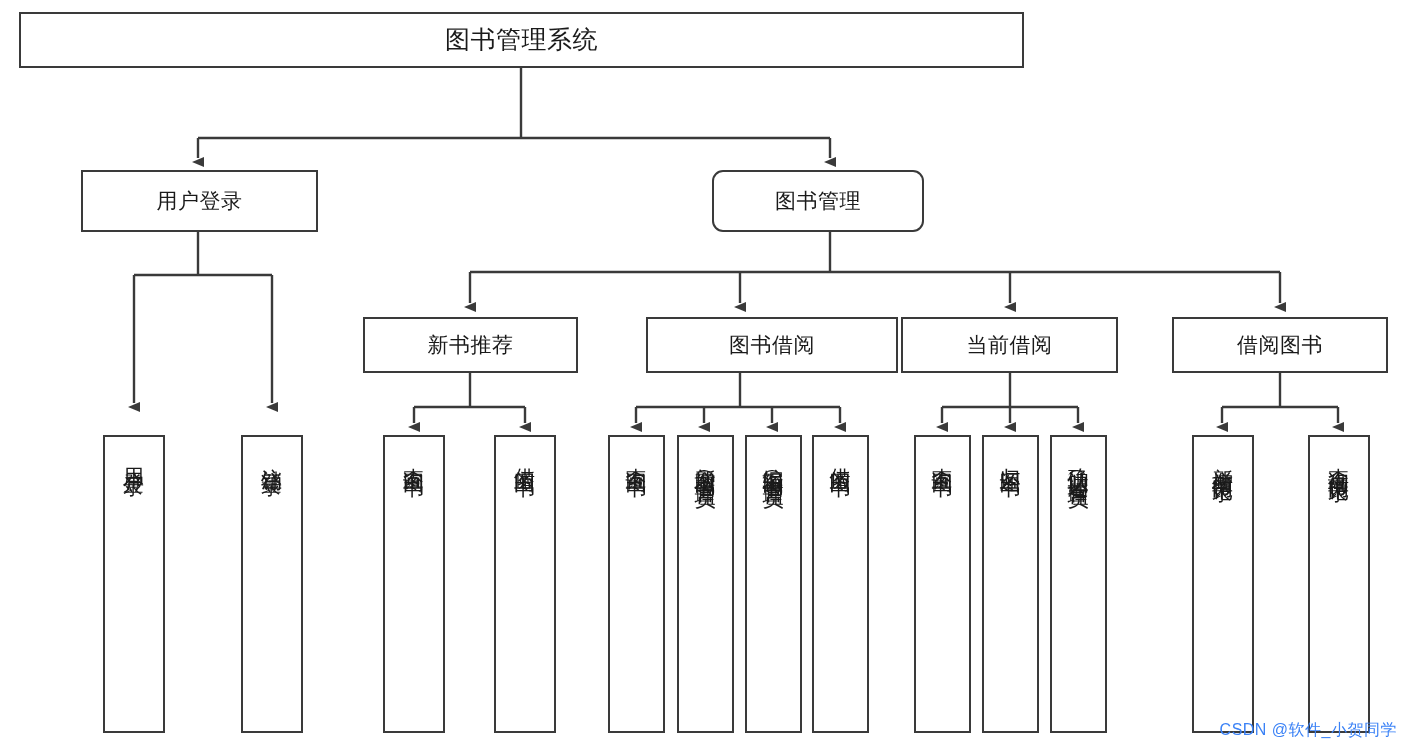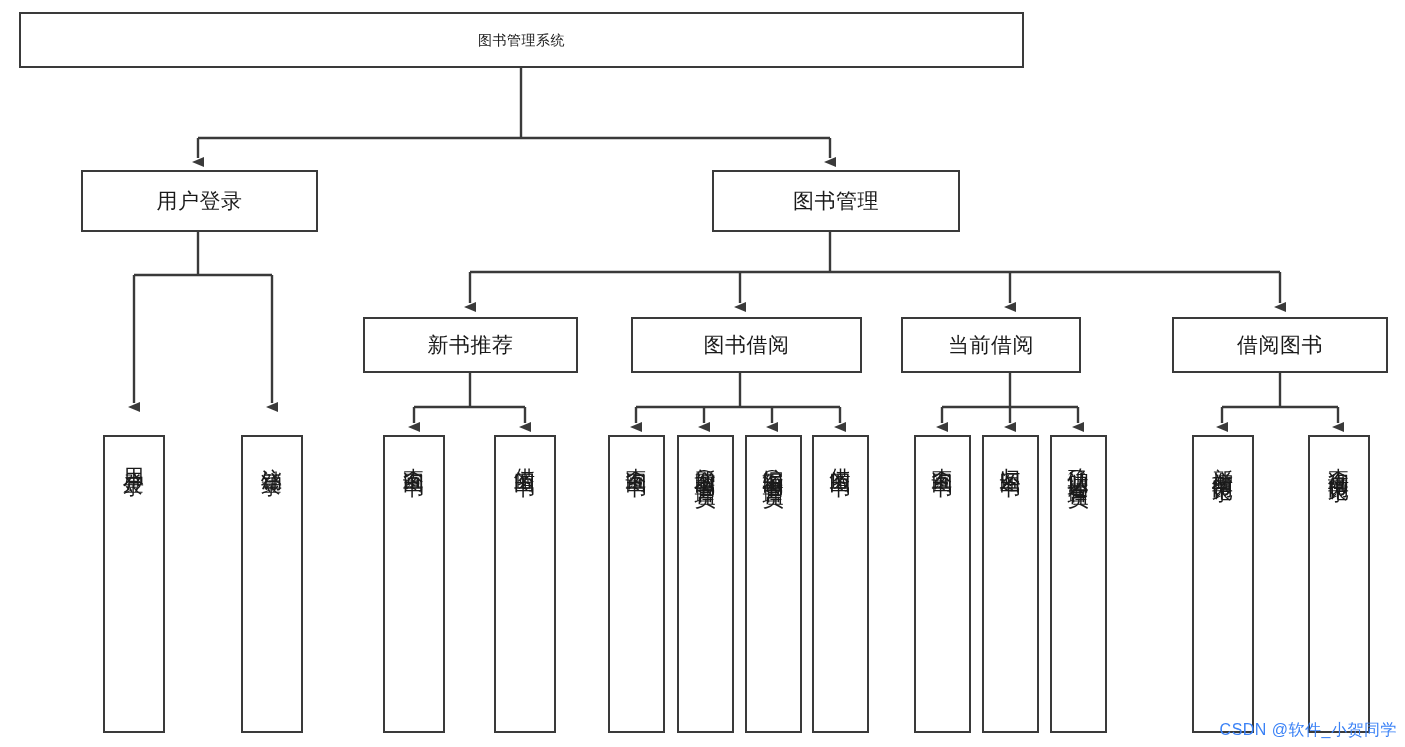--- a/index.html
+++ b/index.html
@@ -39,21 +39,21 @@
     display: block;
     text-align: center;
     line-height: 1.18;
     white-space: pre;
   }
   .node.horiz .label {
     font-size: 21px;
     letter-spacing: 0.5px;
   }
   .node.root .label {
-    font-size: 14px;
+    font-size: 25px;
   }
   .node.vert {
     align-items: flex-start;
     padding-top: 14px;
   }
   .node.vert .label {
     writing-mode: vertical-rl;
     text-orientation: upright;
     font-size: 21px;
     line-height: 1.0;
@@ -129,31 +129,31 @@
     </g>
   </svg>
 
   <div class="node root horiz" style="left:19px; top:12px; width:1005px; height:56px;">
     <span class="label">图书管理系统</span>
   </div>
 
   <div class="node horiz" style="left:81px; top:170px; width:237px; height:62px;">
     <span class="label">用户登录</span>
   </div>
-  <div class="node horiz" style="left:712px; top:170px; width:248px; height:62px;">
+  <div class="node horiz" style="left:712px; top:170px; width:212px; height:62px;border-radius:11px;">
     <span class="label">图书管理</span>
   </div>
 
   <div class="node horiz" style="left:363px; top:317px; width:215px; height:56px;justify-content:center;">
     <span class="label">新书推荐</span>
   </div>
-  <div class="node horiz" style="left:631px; top:317px; width:231px; height:56px;">
+  <div class="node horiz" style="left:646px; top:317px; width:252px; height:56px;">
     <span class="label">图书借阅</span>
   </div>
-  <div class="node horiz" style="left:901px; top:317px; width:180px; height:56px;">
+  <div class="node horiz" style="left:901px; top:317px; width:217px; height:56px;">
     <span class="label">当前借阅</span>
   </div>
   <div class="node horiz" style="left:1172px; top:317px; width:216px; height:56px;">
     <span class="label">借阅图书</span>
   </div>
 
   <div class="node vert" style="left:103px; top:435px; width:62px; height:298px;">
     <span class="label">用户登录</span>
   </div>
   <div class="node vert" style="left:241px; top:435px; width:62px; height:298px;">

